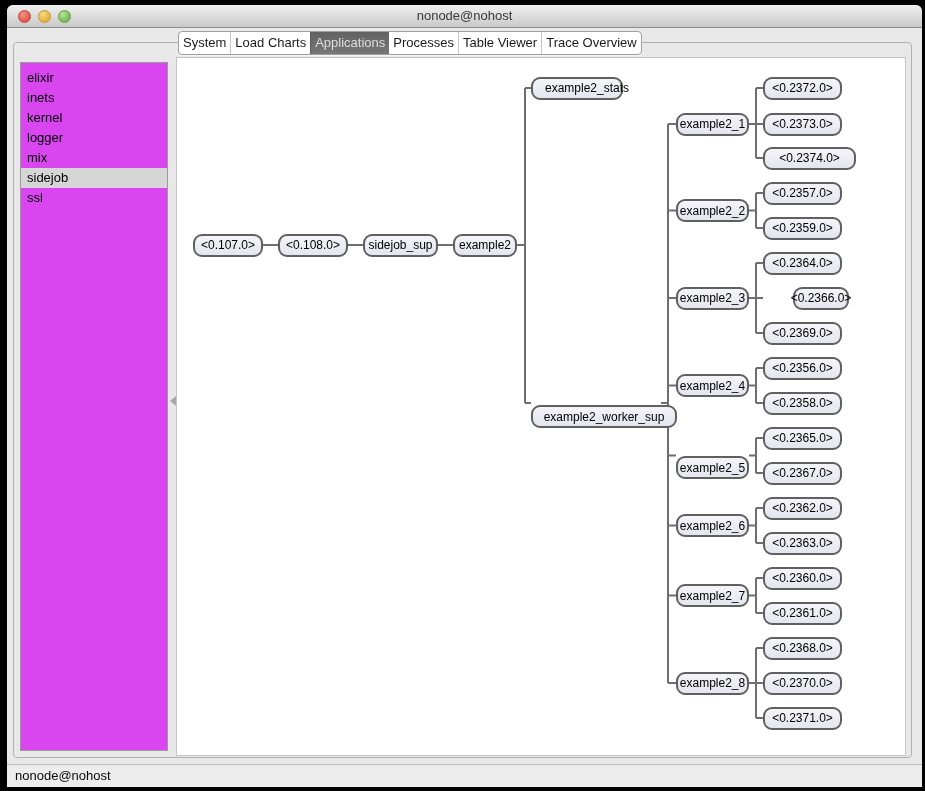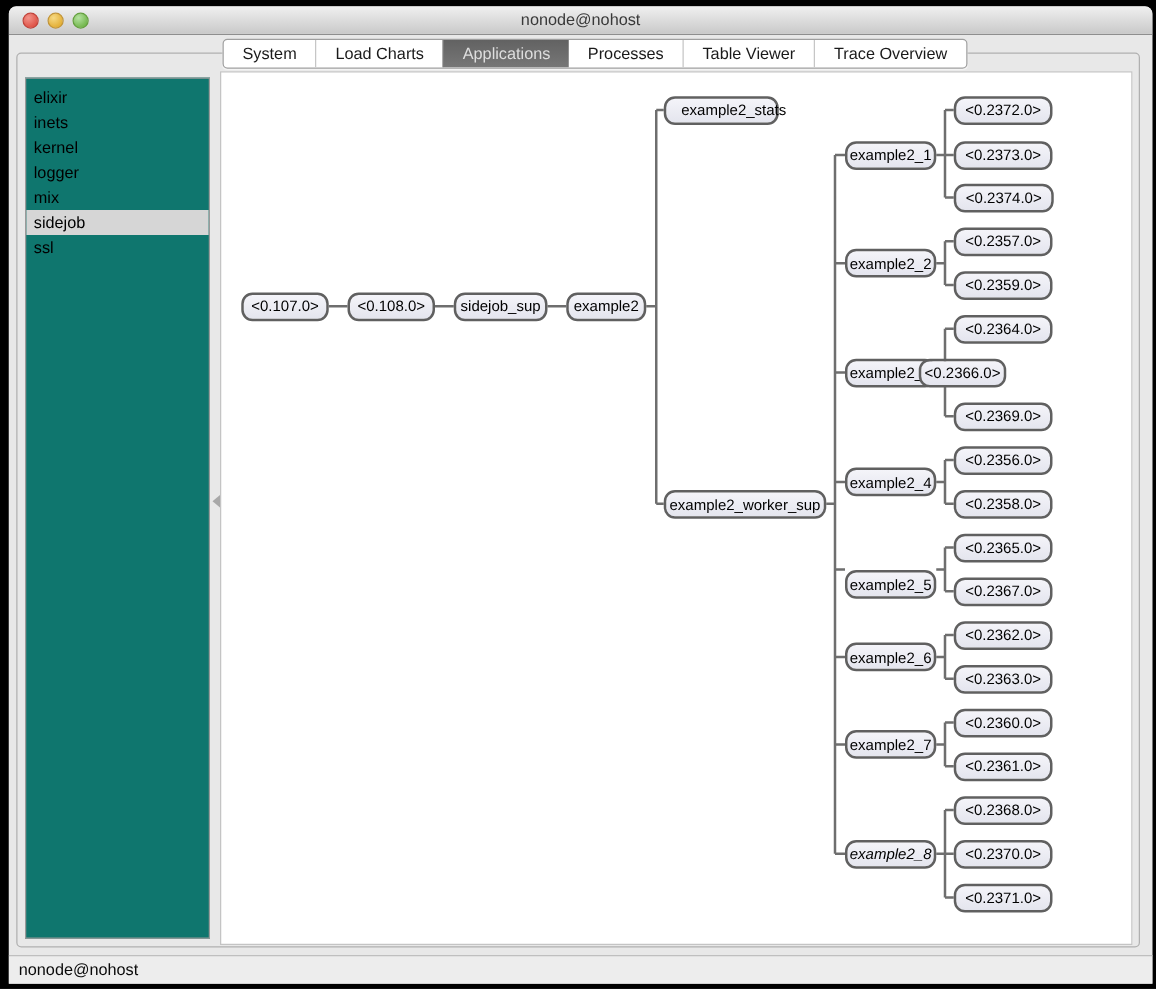--- a/index.html
+++ b/index.html
@@ -31,33 +31,33 @@
     border:1px solid #b0b0b0; border-radius:4px; background:#e8e8e8;
   }
 
   
   #tabbar {
     position:absolute; left:171px; top:26px; height:24px;
     display:flex; background:#fff; border:1px solid #9f9f9f; border-radius:4px; overflow:hidden;
     box-shadow:0 1px 1px rgba(255,255,255,.6);
   }
   .tab {
-    padding:0 15px; font-size:13px; line-height:22px; color:#1a1a1a;
+    padding:0 4px; font-size:13px; line-height:22px; color:#1a1a1a;
     white-space:nowrap; cursor:default;
   }
   .tab + .tab { border-left:1px solid #c6c6c6; }
   .tab.selected {
     background:linear-gradient(#626262,#777777); color:#dedede; border-left-color:#5a5a5a;
   }
   .tab.selected + .tab { border-left:none; }
 
   
   #sidebar {
     position:absolute; left:13px; top:57px; width:148px; height:689px;
-    background:#0f766e; border:1px solid #999; padding-top:5px; overflow:hidden;
+    background:#d946ef; border:1px solid #999; padding-top:5px; overflow:hidden;
   }
   .app-item {
     height:20px; line-height:20px; font-size:13px; color:#000; padding-left:6px;
     white-space:nowrap;
   }
   .app-item.selected { background:#d6d6d6; }
 
   
   #sash-grip {
     position:absolute; left:163px; top:391px; width:0; height:0;
@@ -123,36 +123,36 @@
 
   <div id="canvas">
     <svg id="edges" width="730" height="699">
         <path d="M 86 187 L 93 187 M 93 187 L 101 187 M 171 187 L 178 187 M 178 187 L 186 187 M 261 187 L 268 187 M 268 187 L 276 187 M 340 187 L 348 187 M 348 30 L 348 345 M 348 30 L 354 30 M 348 345 L 354 345 M 484 345 L 491 345 M 491 66 L 491 625 M 491 66 L 499 66 M 491 152.5 L 499 152.5 M 491 240 L 499 240 M 491 327.5 L 499 327.5 M 491 397.5 L 499 397.5 M 491 467.5 L 499 467.5 M 491 537.5 L 499 537.5 M 491 625 L 499 625 M 572 66 L 579 66 M 579 30 L 579 100 M 579 30 L 586 30 M 579 66 L 586 66 M 579 100 L 586 100 M 572 152.5 L 579 152.5 M 579 135 L 579 170 M 579 135 L 586 135 M 579 170 L 586 170 M 572 240 L 579 240 M 579 205 L 579 275 M 579 205 L 586 205 M 579 240 L 586 240 M 579 275 L 586 275 M 572 327.5 L 579 327.5 M 579 310 L 579 345 M 579 310 L 586 310 M 579 345 L 586 345 M 572 397.5 L 579 397.5 M 579 380 L 579 415 M 579 380 L 586 380 M 579 415 L 586 415 M 572 467.5 L 579 467.5 M 579 450 L 579 485 M 579 450 L 586 450 M 579 485 L 586 485 M 572 537.5 L 579 537.5 M 579 520 L 579 555 M 579 520 L 586 520 M 579 555 L 586 555 M 572 625 L 579 625 M 579 590 L 579 660 M 579 590 L 586 590 M 579 625 L 586 625 M 579 660 L 586 660 " fill="none" stroke="#6e6e6e" stroke-width="2"></path>
       </svg>
   <div class="node" style="left: 16px; top: 175.5px; width: 70px;">&lt;0.107.0&gt;</div>
       <div class="node" style="left: 101px; top: 175.5px; width: 70px;">&lt;0.108.0&gt;</div>
       <div class="node" style="left: 186px; top: 175.5px; width: 75px;">sidejob_sup</div>
       <div class="node" style="left: 276px; top: 175.5px; width: 64px;">example2</div>
       <div class="node" style="left: 354px; top: 18.5px; width: 92px; padding-left: 20px;">example2_stats</div>
-      <div class="node" style="left: 354px; top: 334px; width: 130px;">example2_worker_sup</div>
+      <div class="node" style="left: 354px; top: 347px; width: 146px;">example2_worker_sup</div>
       <div class="node" style="left: 499px; top: 54.5px; width: 73px;">example2_1</div>
       <div class="node" style="left: 499px; top: 141px; width: 73px;">example2_2</div>
       <div class="node" style="left: 499px; top: 228.5px; width: 73px;">example2_3</div>
       <div class="node" style="left: 499px; top: 316px; width: 73px;">example2_4</div>
       <div class="node" style="left: 499px; top: 386px; width: 73px; margin-top: 12px;">example2_5</div>
       <div class="node" style="left: 499px; top: 456px; width: 73px;">example2_6</div>
       <div class="node" style="left: 499px; top: 526px; width: 73px;">example2_7</div>
-      <div class="node" style="left: 499px; top: 613.5px; width: 73px; font-style: italic;">example2_8</div>
+      <div class="node" style="left: 499px; top: 613.5px; width: 73px;">example2_8</div>
       <div class="node" style="left: 586px; top: 18.5px; width: 79px;">&lt;0.2372.0&gt;</div>
       <div class="node" style="left: 586px; top: 54.5px; width: 79px;">&lt;0.2373.0&gt;</div>
-      <div class="node" style="left: 586px; top: 88.5px; width: 80px;">&lt;0.2374.0&gt;</div>
+      <div class="node" style="left: 586px; top: 88.5px; width: 93px;">&lt;0.2374.0&gt;</div>
       <div class="node" style="left: 586px; top: 123.5px; width: 79px;">&lt;0.2357.0&gt;</div>
       <div class="node" style="left: 586px; top: 158.5px; width: 79px;">&lt;0.2359.0&gt;</div>
       <div class="node" style="left: 586px; top: 193.5px; width: 79px;">&lt;0.2364.0&gt;</div>
-      <div class="node" style="left: 558px; top: 228.5px; width: 70px;">&lt;0.2366.0&gt;</div>
+      <div class="node" style="left: 616px; top: 228.5px; width: 56px;">&lt;0.2366.0&gt;</div>
       <div class="node" style="left: 586px; top: 263.5px; width: 79px;">&lt;0.2369.0&gt;</div>
       <div class="node" style="left: 586px; top: 298.5px; width: 79px;">&lt;0.2356.0&gt;</div>
       <div class="node" style="left: 586px; top: 333.5px; width: 79px;">&lt;0.2358.0&gt;</div>
       <div class="node" style="left: 586px; top: 368.5px; width: 79px;">&lt;0.2365.0&gt;</div>
       <div class="node" style="left: 586px; top: 403.5px; width: 79px;">&lt;0.2367.0&gt;</div>
       <div class="node" style="left: 586px; top: 438.5px; width: 79px;">&lt;0.2362.0&gt;</div>
       <div class="node" style="left: 586px; top: 473.5px; width: 79px;">&lt;0.2363.0&gt;</div>
       <div class="node" style="left: 586px; top: 508.5px; width: 79px;">&lt;0.2360.0&gt;</div>
       <div class="node" style="left: 586px; top: 543.5px; width: 79px;">&lt;0.2361.0&gt;</div>
       <div class="node" style="left: 586px; top: 578.5px; width: 79px;">&lt;0.2368.0&gt;</div>

